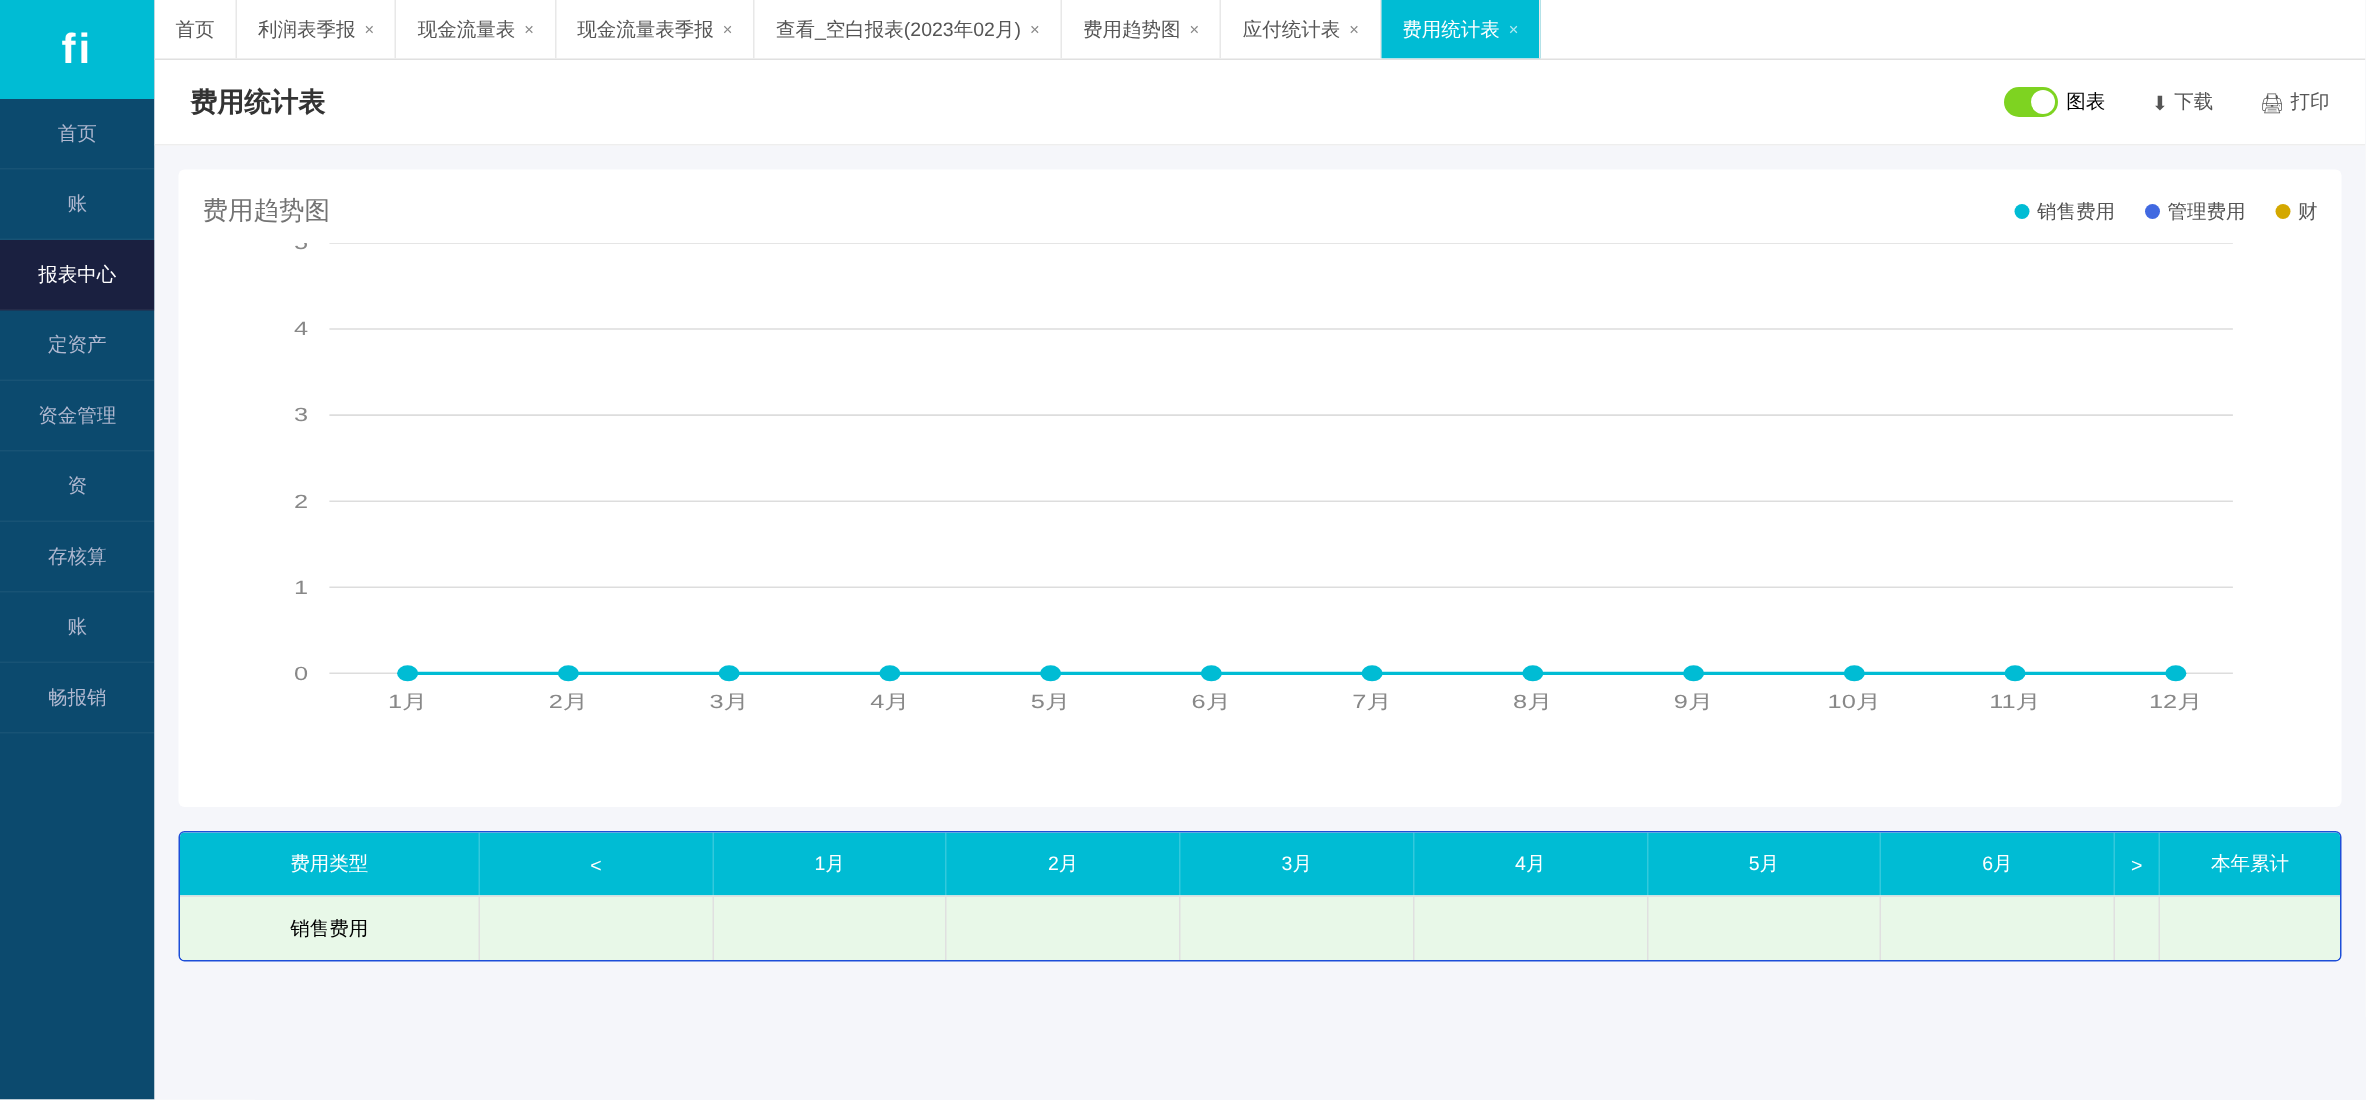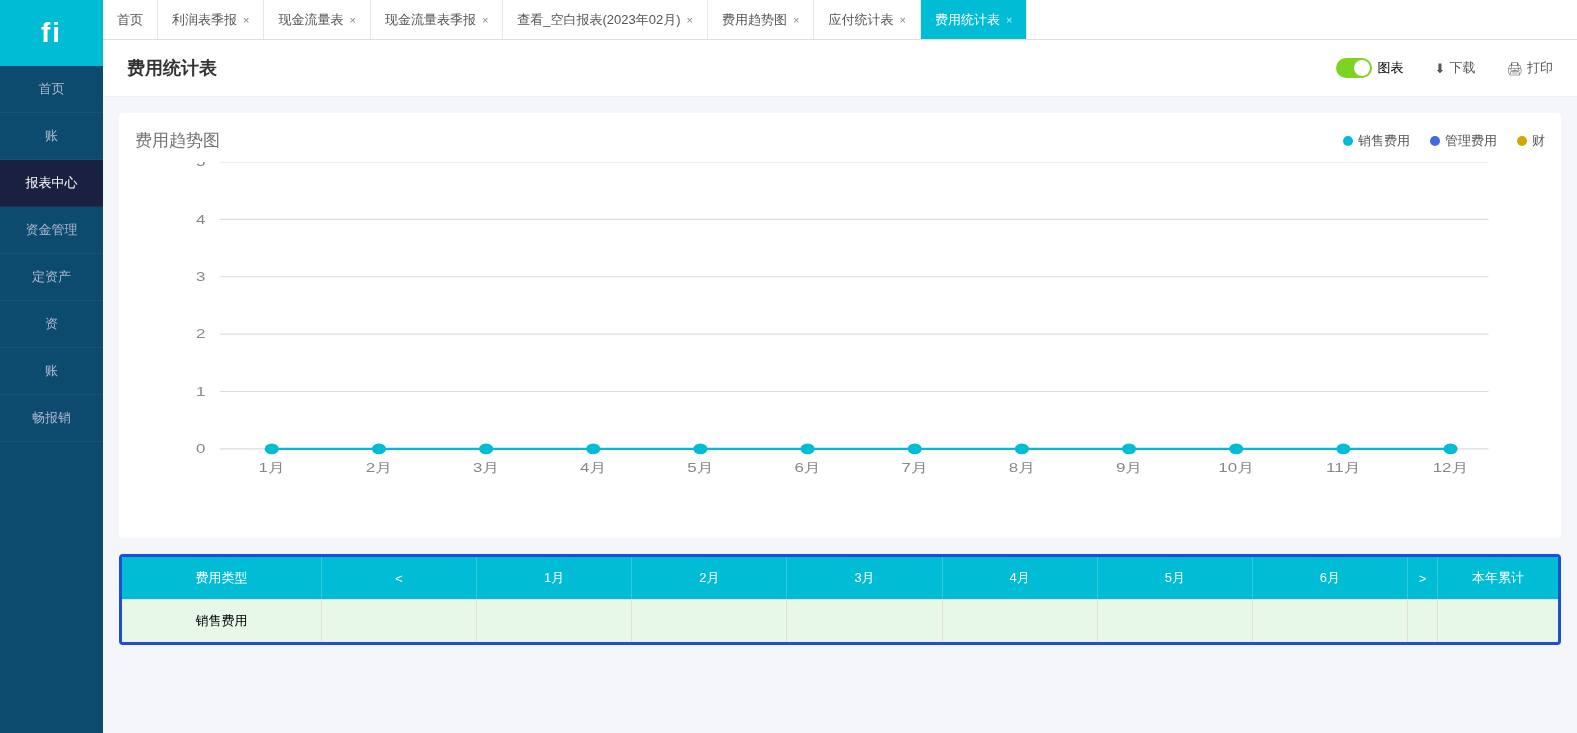--- a/index.html
+++ b/index.html
@@ -178,21 +178,21 @@
     .chart-svg-wrap {
       width: 100%;
       height: 360px;
     }
 
     
     .table-area {
       margin: 0 16px 16px 16px;
       border-radius: 4px;
       overflow: hidden;
-      border: 3px solid #1d4ed8;
+      border: 1px solid #1d4ed8;
     }
     .table-header-row {
       background: #00bcd4;
       display: grid;
       grid-template-columns: 200px repeat(7, 1fr) 30px 120px;
       color: white;
       font-size: 13px;
     }
     .th-cell {
       padding: 12px 10px;
@@ -219,23 +219,24 @@
     .td-cell:last-child { border-right: none; }
   </style>
 </head>
 <body>
 
 <div class="sidebar">
   <div class="sidebar-logo">fi</div>
   <div class="sidebar-item">首页</div>
   <div class="sidebar-item">账</div>
   <div class="sidebar-item active">报表中心</div>
+  <div class="sidebar-item">定资产</div>
   <div class="sidebar-item">资金管理</div>
-  <div class="sidebar-item">定资产</div>
   <div class="sidebar-item">资</div>
+  <div class="sidebar-item">存核算</div>
   <div class="sidebar-item">账</div>
   <div class="sidebar-item">畅报销</div>
 </div>
 
 <div class="main">
 
   <div class="tab-bar">
     <div class="tab">
       <span>首页</span>
     </div>

